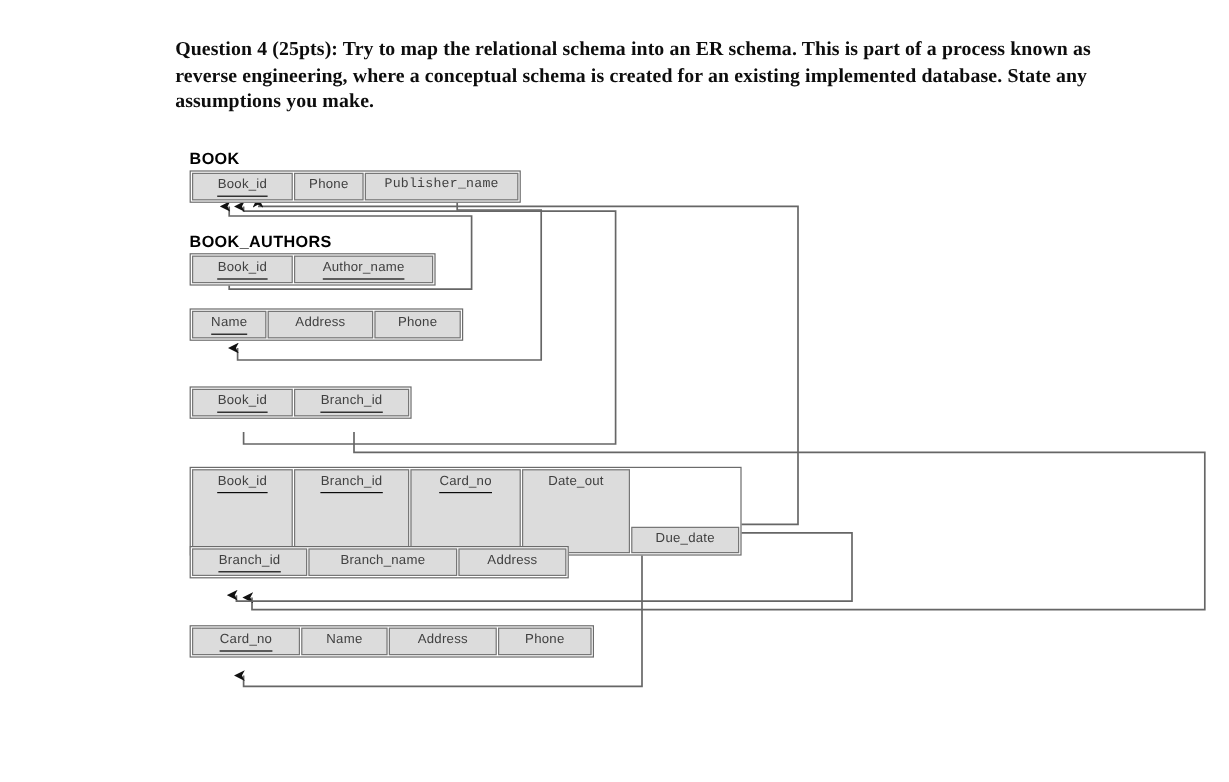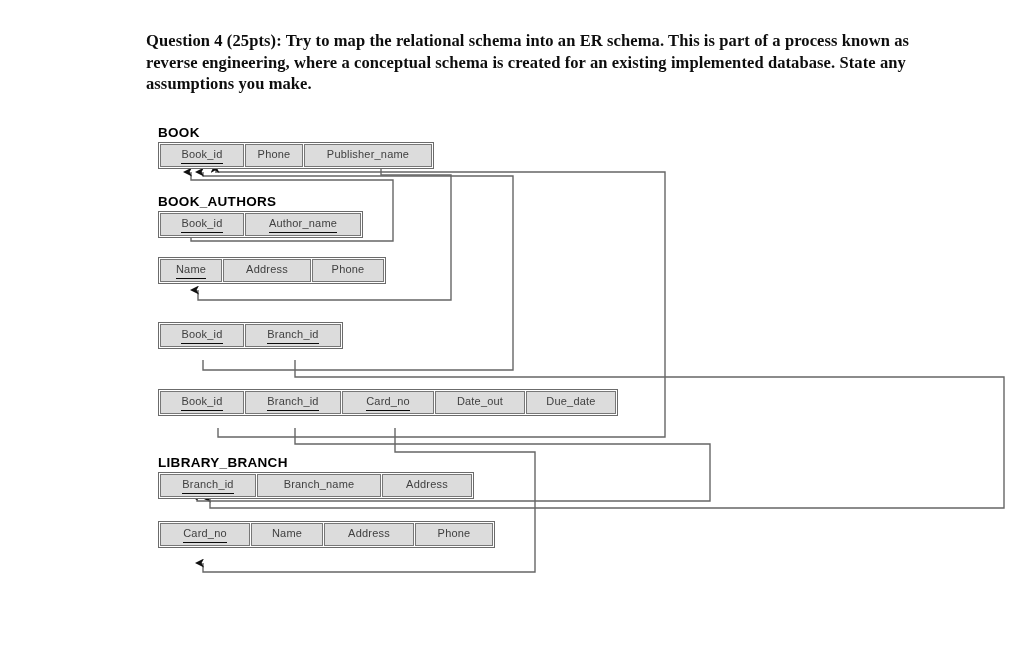--- a/index.html
+++ b/index.html
@@ -117,21 +117,21 @@
 
       <path d="M 395 428 L 395 452 L 535 452 L 535 572 L 203 572 L 203 563" marker-end="url(#fkarrow)"></path>
     </g>
   </svg>
 
   <div class="relation" style="left:158px; top:125px;">
     <div class="relation-name">BOOK</div>
     <div class="relation-row">
       <div class="attr pk" style="min-width:84px;"><span class="attr-text">Book_id</span></div>
       <div class="attr" style="min-width:58px;"><span class="attr-text">Phone</span></div>
-      <div class="attr" style="min-width:128px;"><span class="attr-text">Publisher_name</span></div>
+      <div class="attr" style="min-width:128px;font-family:Liberation Mono, monospace;"><span class="attr-text">Publisher_name</span></div>
     </div>
   </div>
 
   <div class="relation" style="left:158px; top:194px;">
     <div class="relation-name">BOOK_AUTHORS</div>
     <div class="relation-row">
       <div class="attr pk" style="min-width:84px;"><span class="attr-text">Book_id</span></div>
       <div class="attr pk" style="min-width:116px;"><span class="attr-text">Author_name</span></div>
     </div>
   </div>
@@ -150,26 +150,25 @@
       <div class="attr pk" style="min-width:96px;"><span class="attr-text">Branch_id</span></div>
     </div>
   </div>
 
   <div class="relation" style="left:158px; top:389px;">
     <div class="relation-row">
       <div class="attr pk" style="min-width:84px;"><span class="attr-text">Book_id</span></div>
       <div class="attr pk" style="min-width:96px;"><span class="attr-text">Branch_id</span></div>
       <div class="attr pk" style="min-width:92px;"><span class="attr-text">Card_no</span></div>
       <div class="attr" style="min-width:90px;"><span class="attr-text">Date_out</span></div>
-      <div class="attr" style="min-width:90px;"><span class="attr-text">Due_date</span></div>
+      <div class="attr" style="min-width:90px;margin-top:48px;"><span class="attr-text">Due_date</span></div>
     </div>
   </div>
 
   <div class="relation" style="left:158px; top:455px;">
-    <div class="relation-name">LIBRARY_BRANCH</div>
     <div class="relation-row">
       <div class="attr pk" style="min-width:96px;"><span class="attr-text">Branch_id</span></div>
       <div class="attr" style="min-width:124px;"><span class="attr-text">Branch_name</span></div>
       <div class="attr" style="min-width:90px;"><span class="attr-text">Address</span></div>
     </div>
   </div>
 
   <div class="relation" style="left:158px; top:521px;">
     <div class="relation-row">
       <div class="attr pk" style="min-width:90px;"><span class="attr-text">Card_no</span></div>

